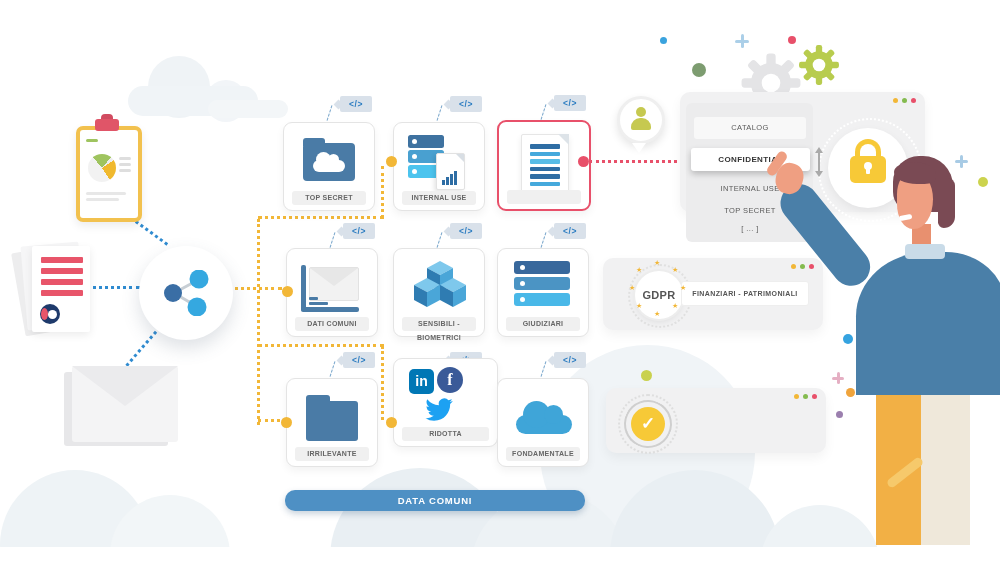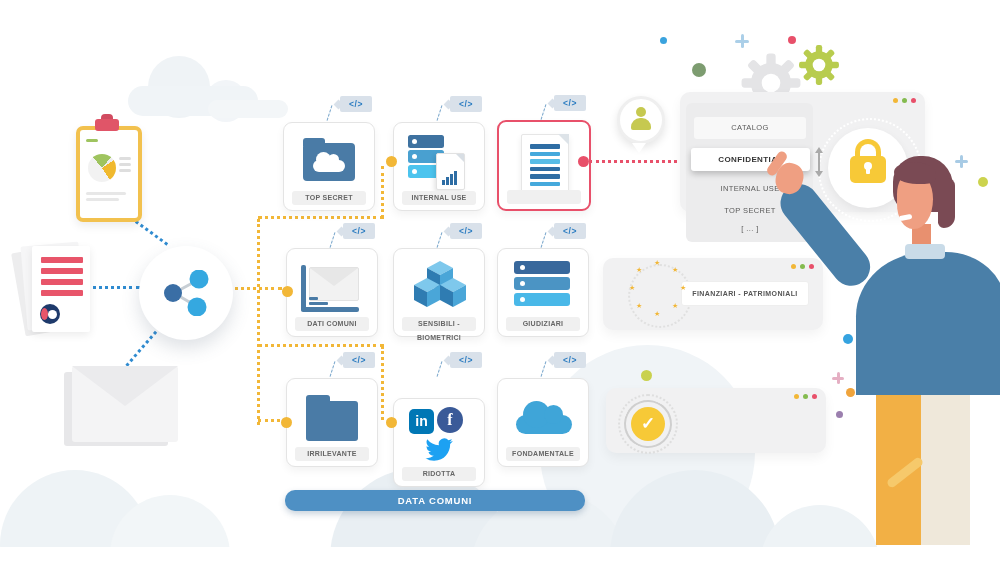--- a/index.html
+++ b/index.html
@@ -310,21 +310,21 @@
 
   <div class="tagdash" style="left:332px;top:361px;"></div>
   <div class="tag" style="left:343px;top:352px;">&lt;/&gt;</div>
   <div class="tile" style="left:286px;top:378px;">
     <div class="folder2"></div>
     <div class="tlabel">IRRILEVANTE</div>
   </div>
 
   <div class="tagdash" style="left:439px;top:361px;"></div>
   <div class="tag" style="left:450px;top:352px;">&lt;/&gt;</div>
-  <div class="tile" style="left:393px;top:398px;">
+  <div class="tile" style="left:393px;top:358px;padding-left:13px;">
     <div class="li-sq">in</div>
     <div class="fb-ci">f</div>
     <svg style="position:absolute;left:27px;top:34px;" width="34" height="30" viewBox="0 0 24 24">
       <path fill="#1da1f2" d="M23 4.9c-.8.4-1.7.6-2.6.8a4.5 4.5 0 0 0-7.7 4.1A12.8 12.8 0 0 1 3.4 5a4.5 4.5 0 0 0 1.4 6 4.4 4.4 0 0 1-2-.5v.1a4.5 4.5 0 0 0 3.6 4.4 4.5 4.5 0 0 1-2 .1 4.5 4.5 0 0 0 4.2 3.1A9 9 0 0 1 2 20.1a12.7 12.7 0 0 0 6.9 2c8.3 0 12.8-6.9 12.8-12.8v-.6c.9-.6 1.6-1.4 2.2-2.3-.8.4-1.7.6-2.6.7a4.5 4.5 0 0 0 2-2.5z"></path>
     </svg>
     <div class="tlabel">RIDOTTA</div>
   </div>
 
   <div class="tagdash" style="left:543px;top:361px;"></div>
   <div class="tag" style="left:554px;top:352px;">&lt;/&gt;</div>
@@ -364,20 +364,21 @@
   <div class="keyhole"></div>
 
   <div class="panel" style="left:603px;top:258px;width:220px;height:72px;">
     <div class="windots">
       <span style="background:#f2b737;"></span>
         <span style="background:#84bb4f;"></span>
         <span style="background:#e8506a;"></span>
     </div>
   </div>
   <div class="gdpr-ring"></div>
+  <div class="gdpr-circle">GDPR</div>
   <span class="star" style="left:654px;top:259px;">★</span>
   <span class="star" style="left:672px;top:266px;">★</span>
   <span class="star" style="left:680px;top:284px;">★</span>
   <span class="star" style="left:672px;top:302px;">★</span>
   <span class="star" style="left:654px;top:310px;">★</span>
   <span class="star" style="left:636px;top:302px;">★</span>
   <span class="star" style="left:629px;top:284px;">★</span>
   <span class="star" style="left:636px;top:266px;">★</span>
   <div class="valbox" style="left:681px;top:281px;width:126px;height:23px;line-height:23px;">FINANZIARI - PATRIMONIALI</div>
 

